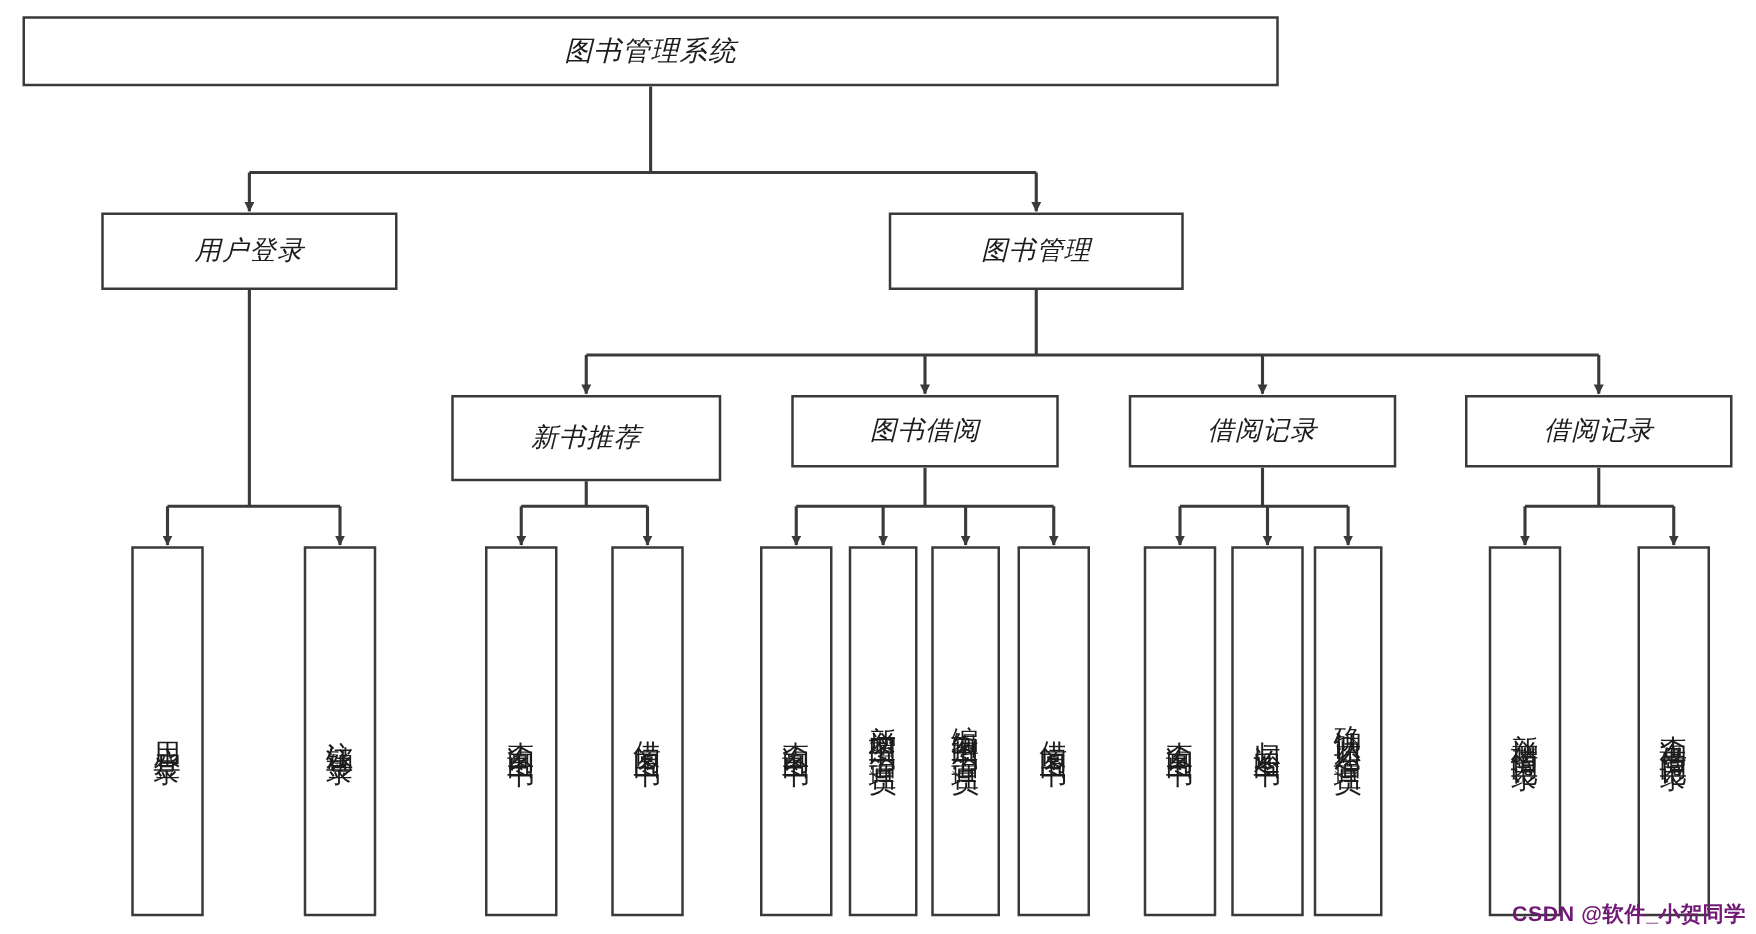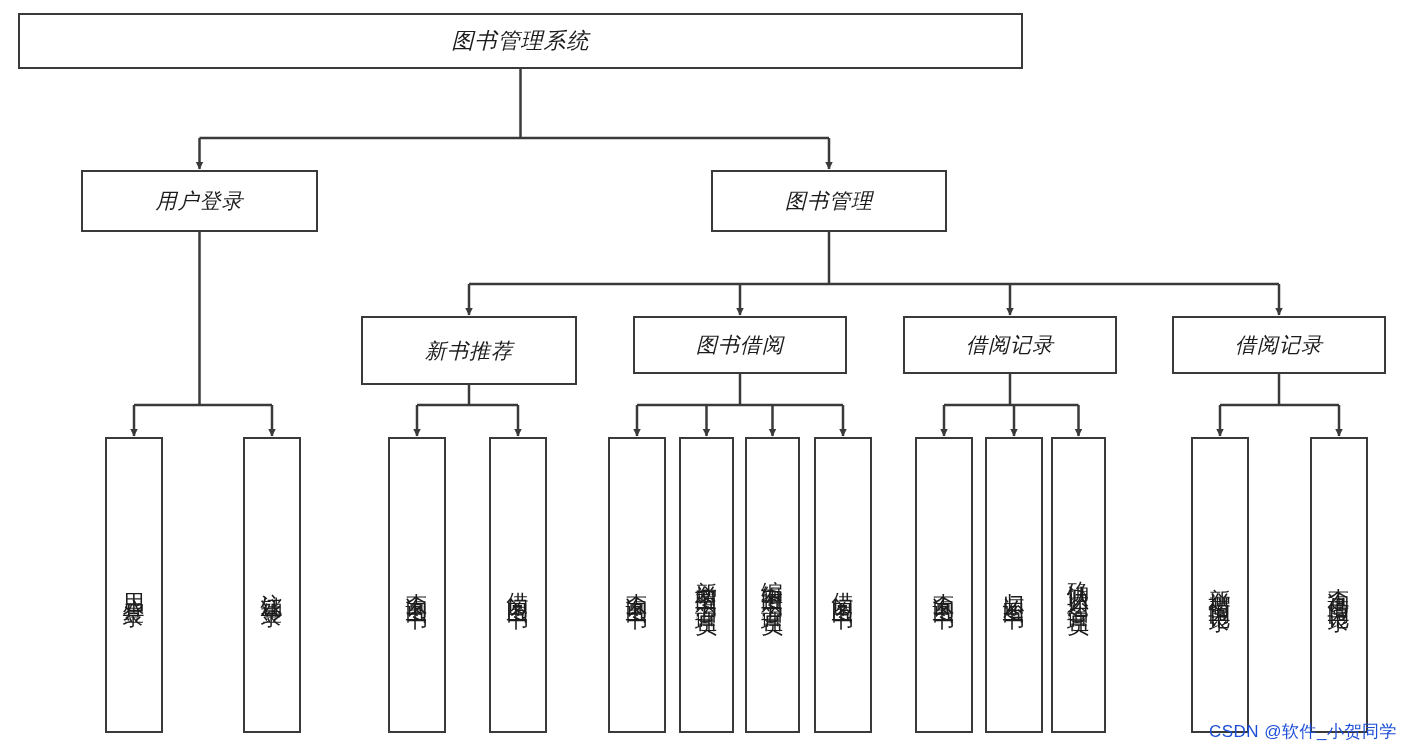--- a/index.html
+++ b/index.html
@@ -59,24 +59,25 @@
   .node-v .vlabel {
     writing-mode: vertical-rl;
     text-orientation: upright;
     display: block;
   }
   #watermark {
     position: absolute;
     right: 8px;
     bottom: 4px;
     font-size: 17px;
-    color: #1d4ed8;
+    color: #701a75;
     letter-spacing: 0.5px;
     white-space: nowrap;
     user-select: none;
+    font-weight: bold;
   }
 </style>
 </head>
 <body>
 
 <div id="diagram-canvas">
 
   <svg id="edge-layer" viewBox="0 0 1405 747" xmlns="http://www.w3.org/2000/svg">
     <defs>
       <marker id="arrowhead" markerWidth="9" markerHeight="9" refX="7.5" refY="4" orient="auto" markerUnits="userSpaceOnUse">

